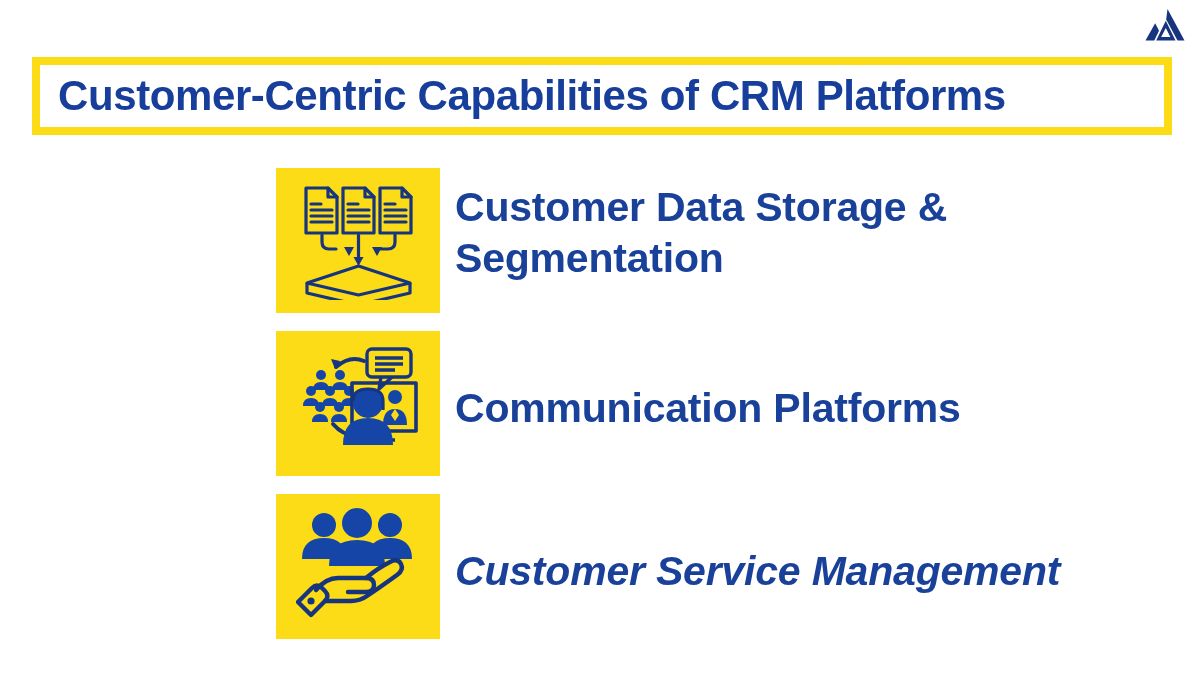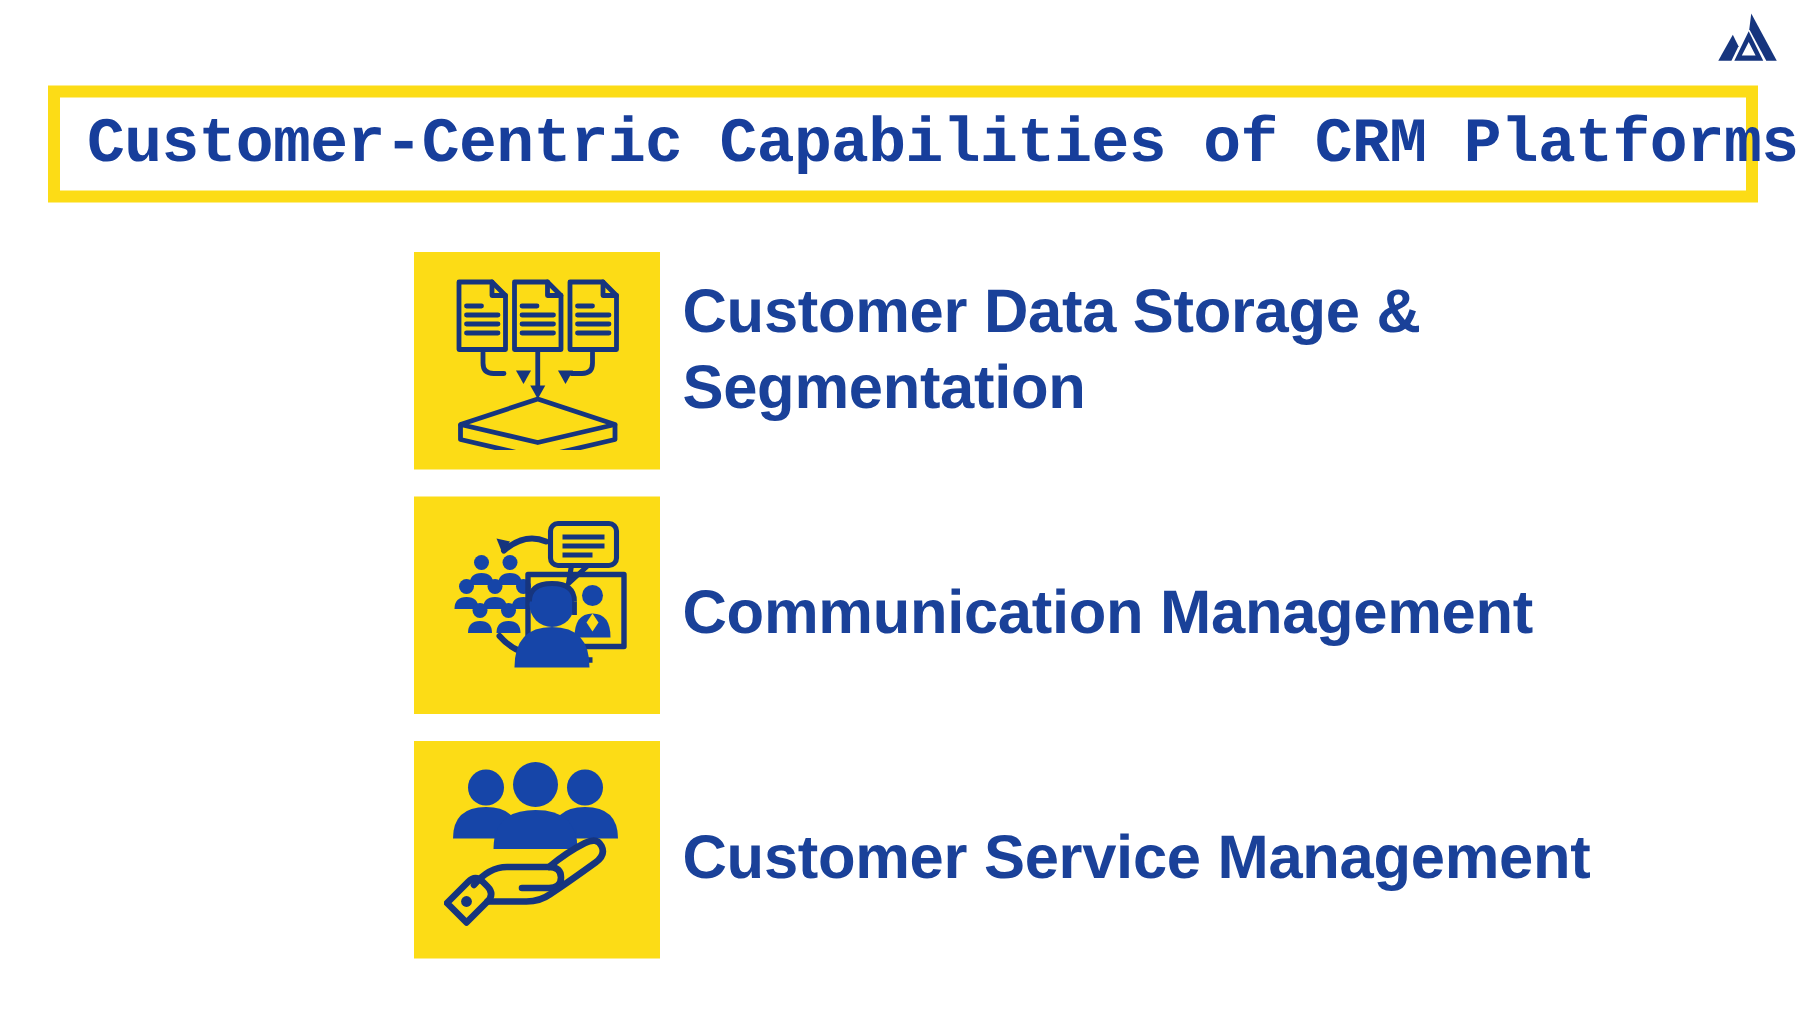--- a/index.html
+++ b/index.html
@@ -34,21 +34,20 @@
     position: absolute;
     left: 32px;
     top: 57px;
     width: 1140px;
     height: 78px;
     border: 8px solid #FCDC16;
     background: #ffffff;
     display: flex;
     align-items: center;
     padding-left: 18px;
-    font-family: Liberation Mono, monospace;
   }
   .title-text {
     color: #173E9B;
     font-size: 42px;
     font-weight: bold;
     letter-spacing: -0.4px;
     line-height: 1;
     white-space: nowrap;
   }
 
@@ -196,21 +195,21 @@
           <g fill="#1645A8">
             <circle cx="73" cy="58" r="15"></circle>
             <path d="M48 100 q0-27 25-27 q25 0 25 27 z"></path>
           </g>
           <g fill="none" stroke="#16357E" stroke-width="3.2">
             <path d="M58 56 q0-12 15-12 q15 0 15 12"></path>
             <path d="M88 56 v9"></path>
           </g>
         </svg>
       </div>
-      <div class="row-label" style="top:52px;">Communication Management</div>
+      <div class="row-label" style="top:52px;">Communication Platforms</div>
     </div>
 
     <div class="row">
       <div class="icon-tile">
         <svg width="124" height="118" viewBox="0 0 124 118" xmlns="http://www.w3.org/2000/svg">
 
           <g fill="#1645A8">
             <circle cx="28" cy="17" r="12"></circle>
             <path d="M6 51 q0-21 22-21 q22 0 22 21 z"></path>
             <circle cx="94" cy="17" r="12"></circle>
@@ -220,17 +219,17 @@
           </g>
 
           <g fill="none" stroke="#16357E" stroke-width="4.4" stroke-linejoin="round" stroke-linecap="round">
             <path d="M20 82 q10 -12 22 -12 h28 q8 0 8 7 q0 7 -8 7 h-18"></path>
             <path d="M70 70 q12 -10 24 -16 q8 -4 11 2 q3 6 -4 11 q-18 13 -30 21 q-7 5 -16 5 h-26"></path>
             <path d="M29 93 l-14 14 l-13 -13 l14 -14 q5 -5 10 0 l3 3 q5 5 0 10 z"></path>
           </g>
           <circle cx="15" cy="93" r="3.6" fill="#16357E"></circle>
         </svg>
       </div>
-      <div class="row-label" style="top:52px;">Customer Service Management</div>
+      <div class="row-label" style="top:52px;font-style:italic;">Customer Service Management</div>
     </div>
 
   </div>
 </div>
 
 </body></html>

